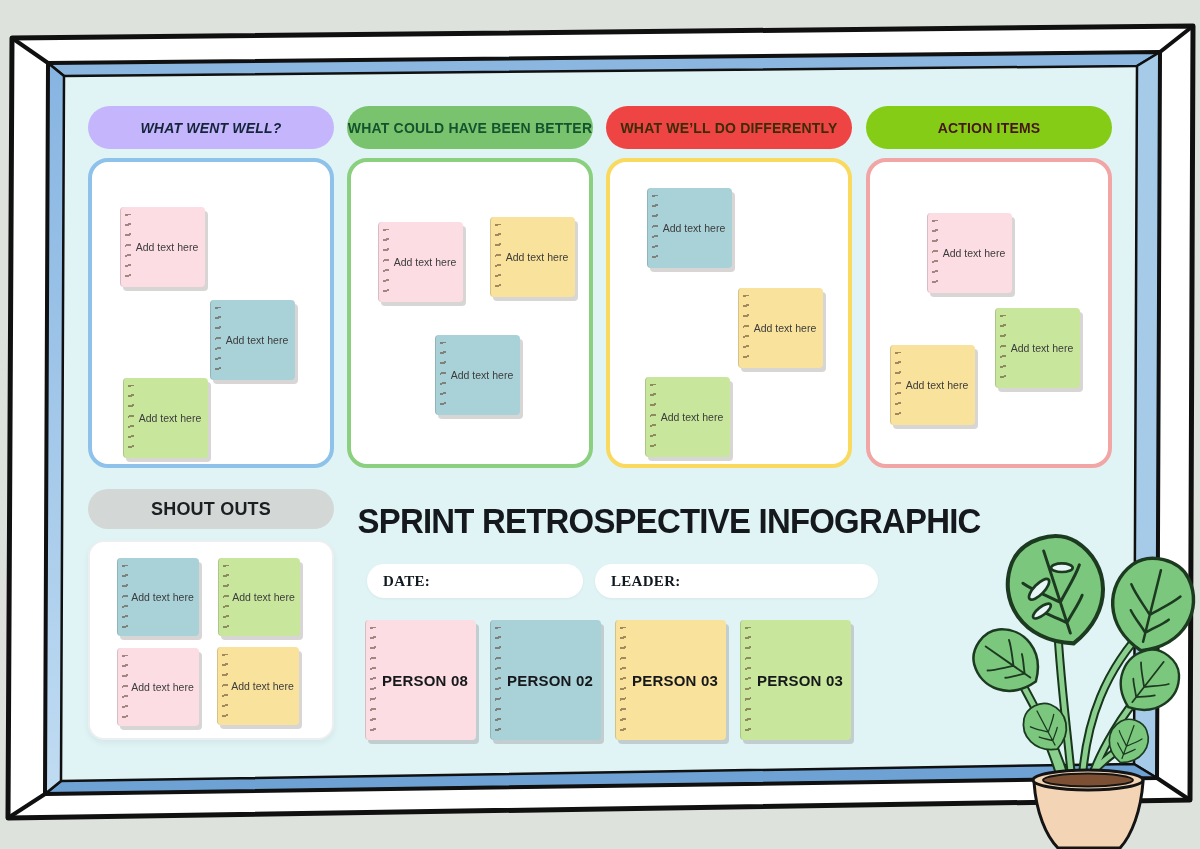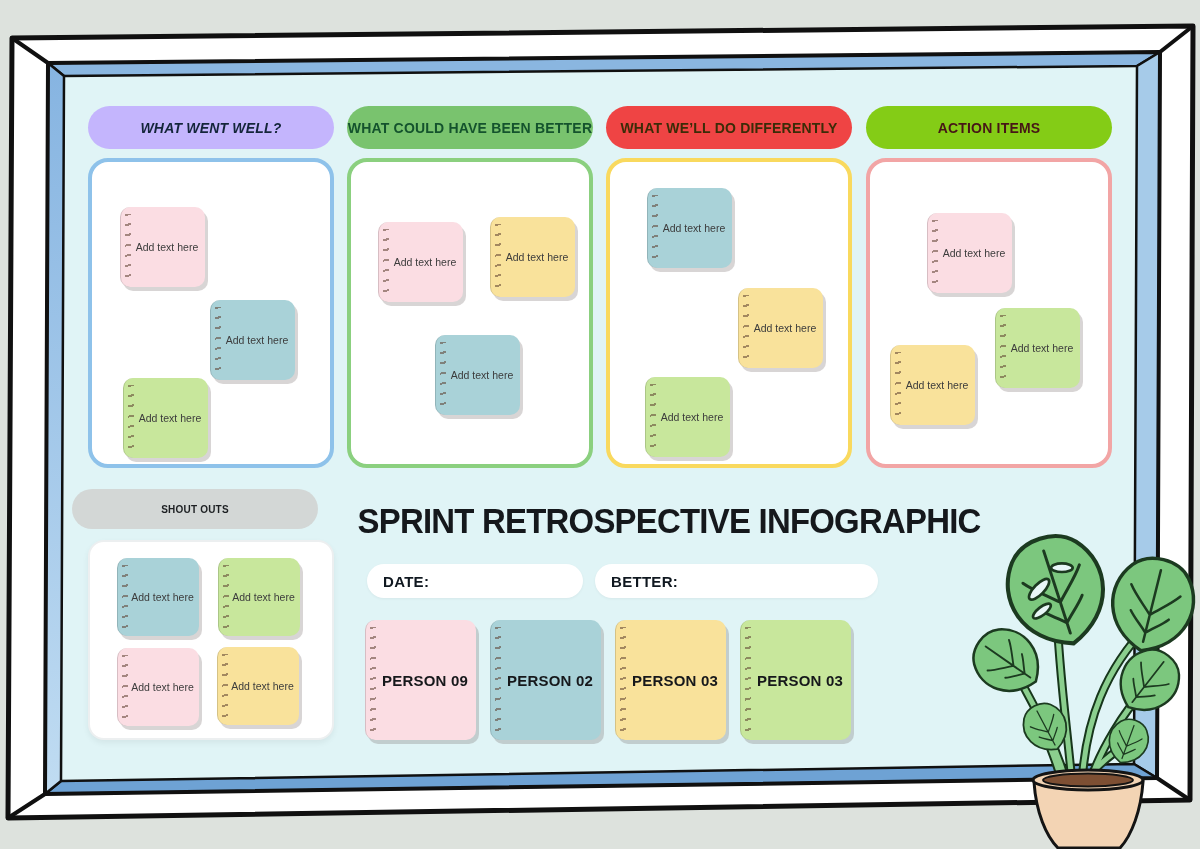--- a/index.html
+++ b/index.html
@@ -35,21 +35,21 @@
     background:#ffffff;border-radius:20px;border:4px solid;
     box-sizing:border-box;z-index:2;
   }
   .bd-blue  {border-color:#8ec2ea;}
   .bd-green {border-color:#8bd07f;}
   .bd-yellow{border-color:#f9d95e;}
   .bd-red   {border-color:#f2a5a5;}
 
   
   .note{
-    position:absolute;width:84px;height:80px;border-radius:10px;
+    position:absolute;width:84px;height:80px;border-radius:4px;
     box-shadow:3px 4px 0 rgba(115,105,105,.28);
     border-left:1px solid rgba(0,0,0,.14);
     z-index:2;
     text-decoration:underline;
   }
   .note::before{
     content:"";position:absolute;left:4px;top:7px;bottom:7px;width:6px;
     background-image:repeating-linear-gradient(168deg,
       rgba(92,62,46,.55) 0 2px, rgba(0,0,0,0) 2px 10px);
   }
@@ -77,21 +77,21 @@
     text-align:center;font-weight:bold;font-size:35px;line-height:1.1;
     letter-spacing:-.8px;color:#15181c;transform:scaleX(.94);
     white-space:nowrap;
   }
 
   
   .pill-field{
     position:absolute;top:564px;height:34px;background:#fff;border-radius:17px;
     display:flex;align-items:center;padding-left:16px;box-sizing:border-box;
     font-weight:bold;font-size:15px;letter-spacing:.3px;color:#101820;
-    box-shadow:0 1px 3px rgba(0,0,0,.05);z-index:2;
+    box-shadow:0 1px 3px rgba(0,0,0,.05);z-index:2;font-family:Liberation Serif, serif;
   }
 
   
   .person-note{
     width:110px;height:120px;top:620px;
   }
   .person-note .note-text{font-weight:bold;font-size:15px;color:#16181b;letter-spacing:.2px;}
 </style>
 </head>
 <body>
@@ -141,46 +141,46 @@
 <div class="note c-pink" style="left:927px;top:213px">
     <span class="note-text">Add text here</span>
   </div>
 <div class="note c-green" style="left:995px;top:308px">
     <span class="note-text">Add text here</span>
   </div>
 <div class="note c-yellow" style="left:890px;top:345px">
     <span class="note-text">Add text here</span>
   </div>
 
-<div class="col-header hdr-gray" style="left:72px;top:489px;height:40px;border-radius:20px;font-size:10px">SHOUT OUTS</div>
+<div class="col-header hdr-gray" style="left:88px;top:489px;height:40px;border-radius:20px;font-size:18px">SHOUT OUTS</div>
 <div class="shout-box"></div>
 <div class="note c-blue shout-note" style="left:117px;top:558px">
     <span class="note-text">Add text here</span>
   </div>
 <div class="note c-green shout-note" style="left:218px;top:558px">
     <span class="note-text">Add text here</span>
   </div>
 <div class="note c-pink shout-note" style="left:117px;top:648px">
     <span class="note-text">Add text here</span>
   </div>
 <div class="note c-yellow shout-note" style="left:217px;top:647px">
     <span class="note-text">Add text here</span>
   </div>
 
 <div class="main-title">SPRINT RETROSPECTIVE INFOGRAPHIC</div>
 
 <div class="pill-field" style="left:367px;width:216px">
   <span>DATE:</span>
 </div>
 <div class="pill-field" style="left:595px;width:283px">
-  <span>BETTER:</span>
+  <span>LEADER:</span>
 </div>
 
 <div class="note c-pink person-note" style="left:365px">
-    <span class="note-text">PERSON 09</span>
+    <span class="note-text">PERSON 08</span>
   </div>
 <div class="note c-blue person-note" style="left:490px">
     <span class="note-text">PERSON 02</span>
   </div>
 <div class="note c-yellow person-note" style="left:615px">
     <span class="note-text">PERSON 03</span>
   </div>
 <div class="note c-green person-note" style="left:740px">
     <span class="note-text">PERSON 03</span>
   </div>

